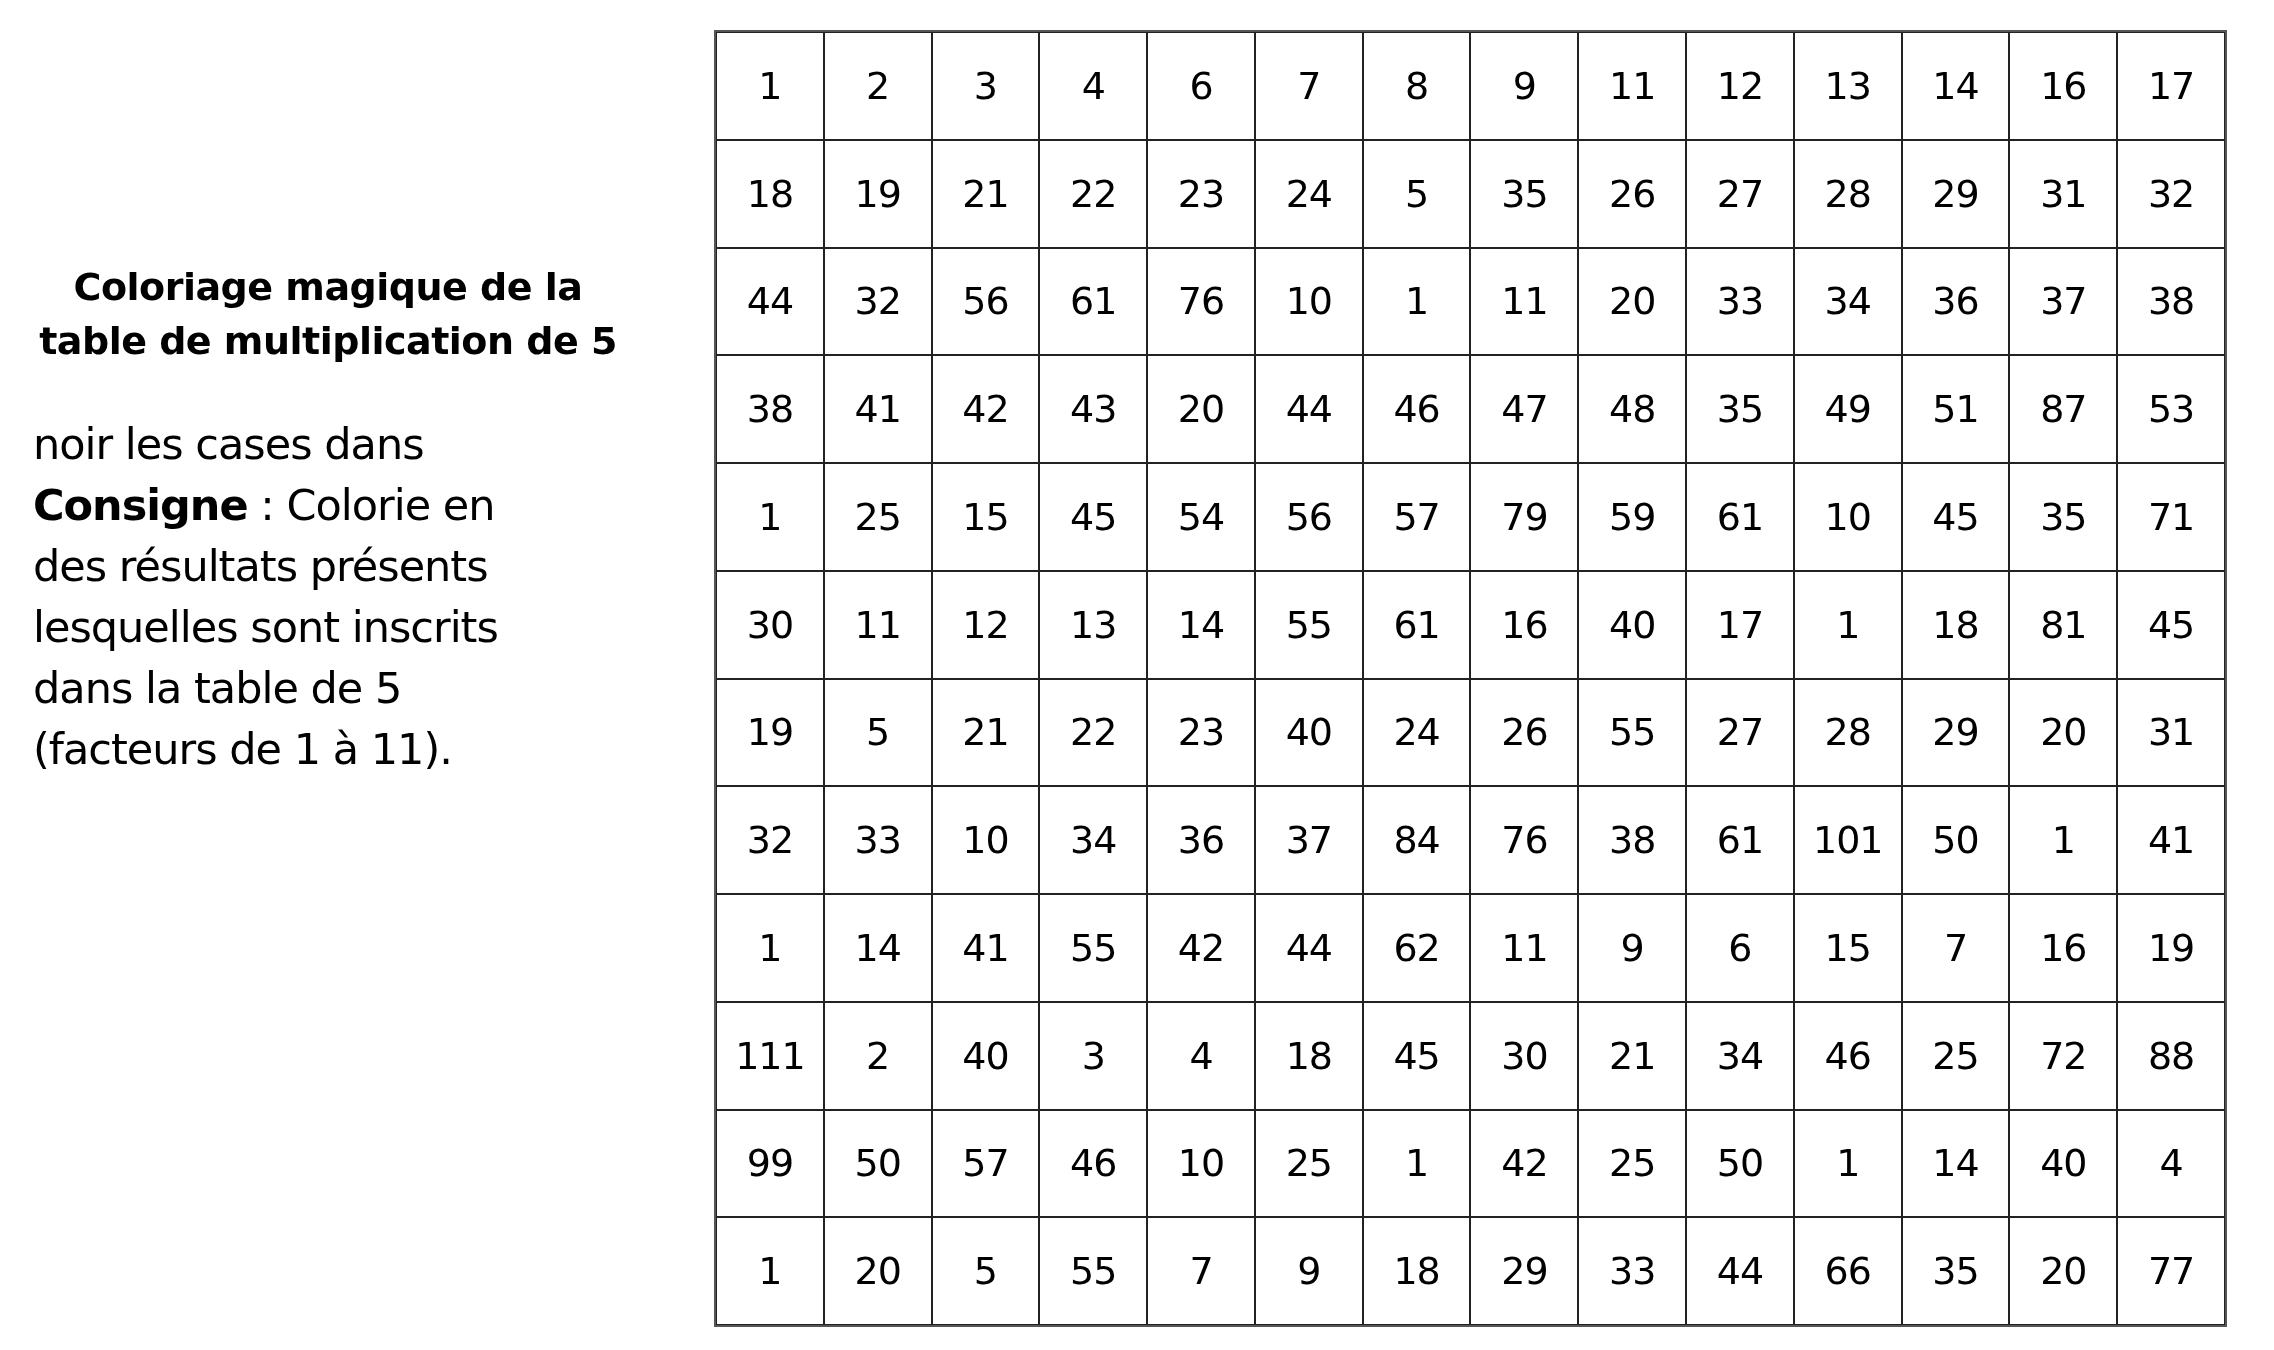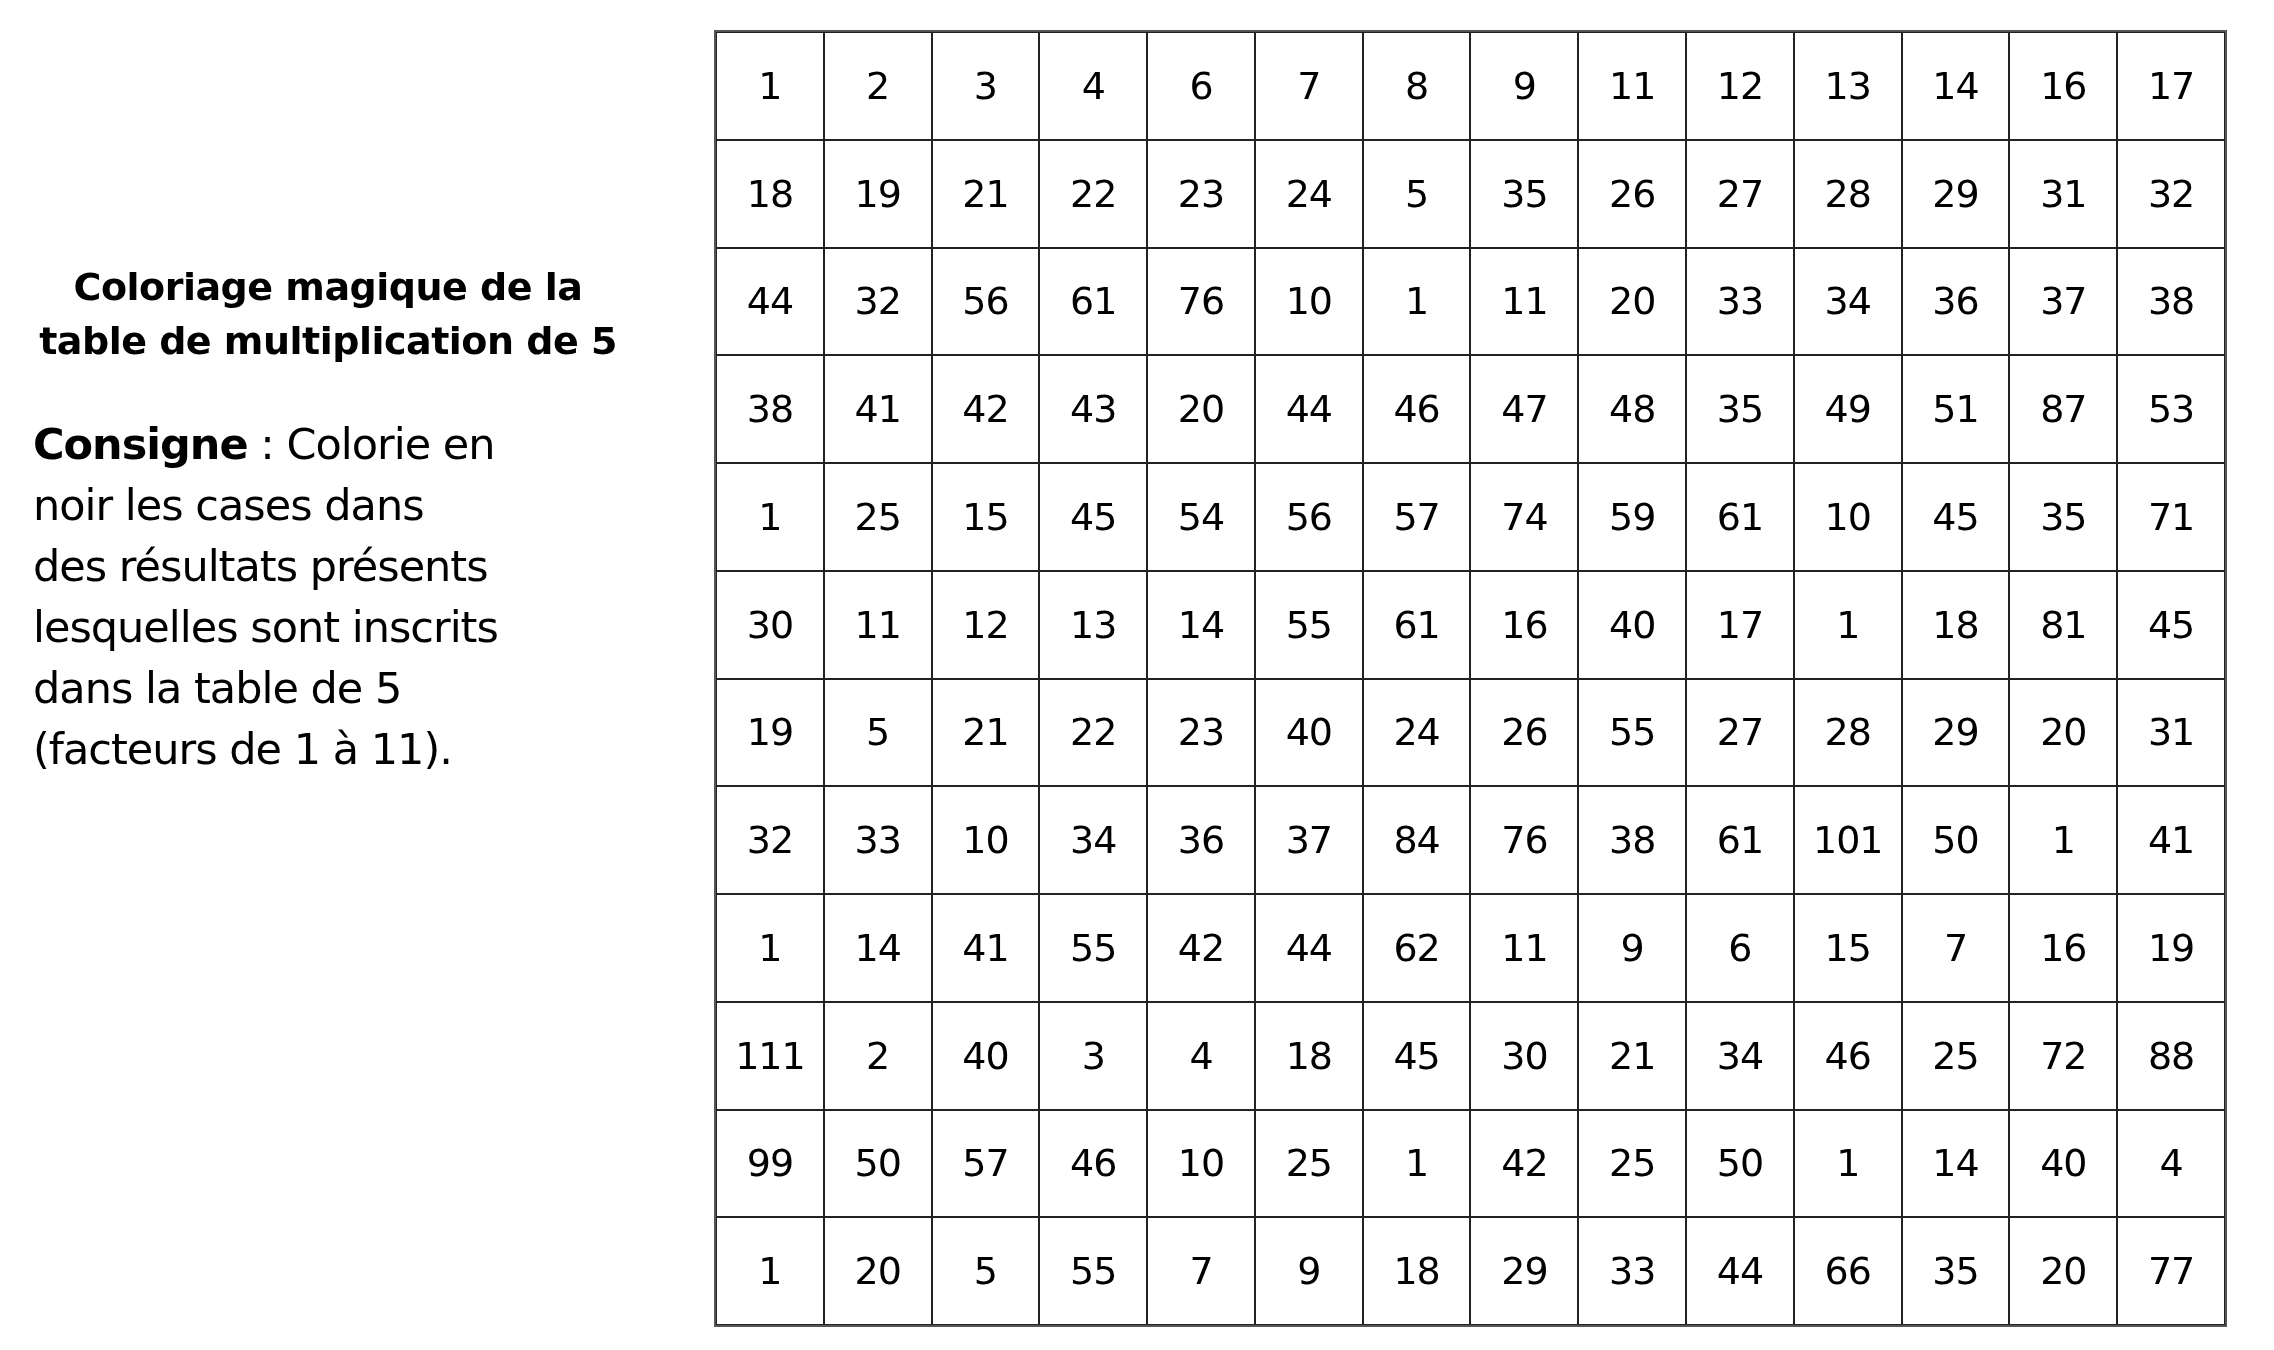--- a/index.html
+++ b/index.html
@@ -18,22 +18,22 @@
   </style>
 </head>
 <body>
 
 <div class="left-panel">
   <div class="title">
     <div>Coloriage magique de la</div>
     <div>table de multiplication de 5</div>
   </div>
   <div class="instructions">
+    <div>noir les cases dans</div>
     <div><span class="label">Consigne</span><span style="white-space:pre"> : </span><span>Colorie en</span></div>
-    <div>noir les cases dans</div>
     <div>des résultats présents</div>
     <div>lesquelles sont inscrits</div>
     <div>dans la table de 5</div>
     <div>(facteurs de 1 à 11).</div>
   </div>
 </div>
 
 <div class="grid" id="grid">
     <div class="cell">1</div>
     <div class="cell">2</div>
@@ -91,21 +91,21 @@
     <div class="cell">51</div>
     <div class="cell">87</div>
     <div class="cell">53</div>
     <div class="cell">1</div>
     <div class="cell">25</div>
     <div class="cell">15</div>
     <div class="cell">45</div>
     <div class="cell">54</div>
     <div class="cell">56</div>
     <div class="cell">57</div>
-    <div class="cell">74</div>
+    <div class="cell">79</div>
     <div class="cell">59</div>
     <div class="cell">61</div>
     <div class="cell">10</div>
     <div class="cell">45</div>
     <div class="cell">35</div>
     <div class="cell">71</div>
     <div class="cell">30</div>
     <div class="cell">11</div>
     <div class="cell">12</div>
     <div class="cell">13</div>

